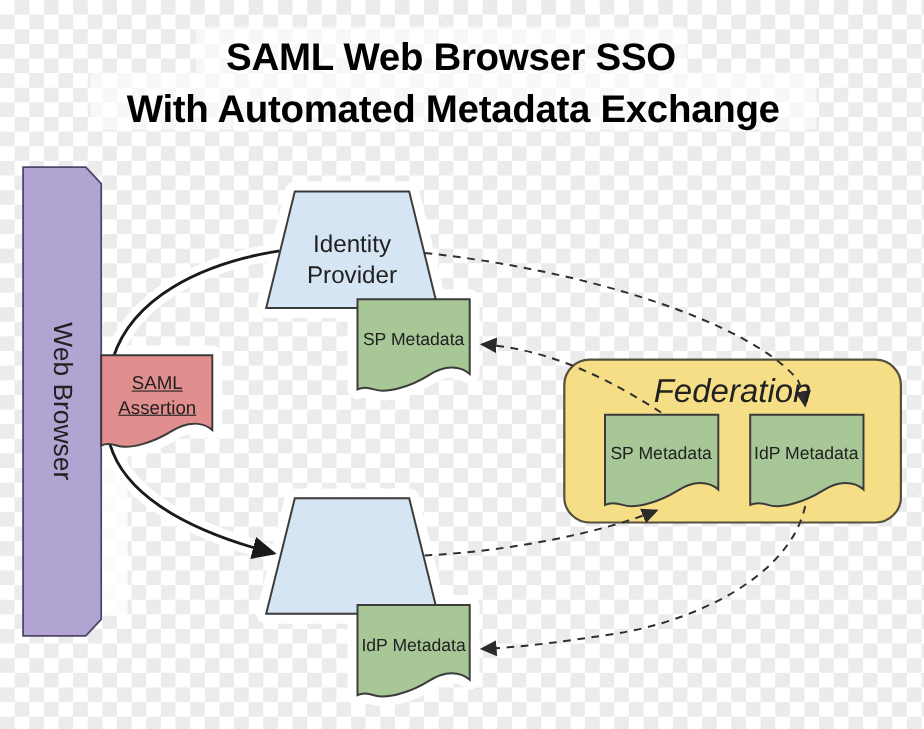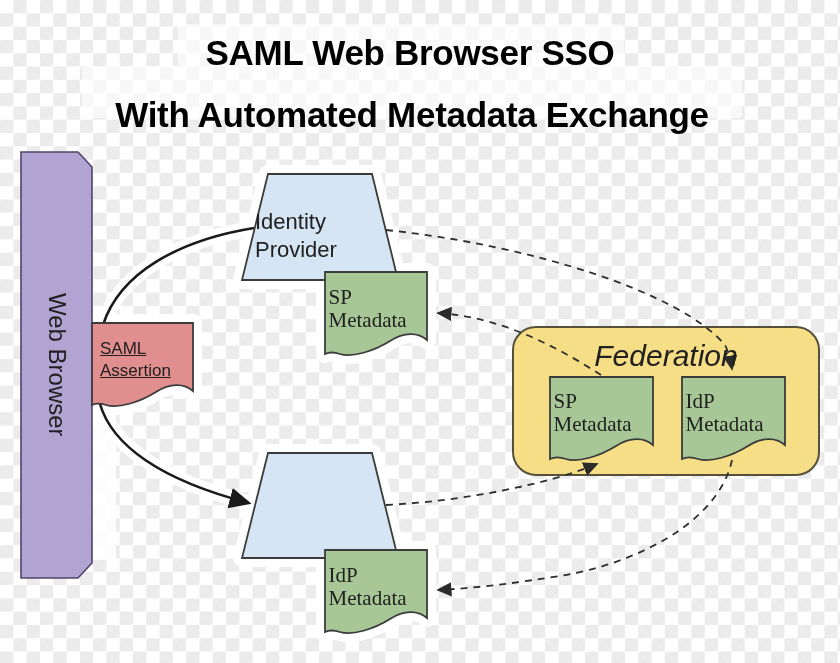--- a/index.html
+++ b/index.html
@@ -13,36 +13,37 @@
       linear-gradient(45deg,#ebebeb 25%,transparent 25%,transparent 75%,#ebebeb 75%),
       linear-gradient(45deg,#ebebeb 25%,transparent 25%,transparent 75%,#ebebeb 75%);
     background-size:26.6px 26.6px;
     background-position:0 0,13.3px 13.3px;
     padding-left:12px;
   }
   .stage svg{position:absolute;left:0;top:0;}
   .label{
     position:absolute;
     transform:translate(-50%,-50%);
+    text-align:center;
     color:#212121;
     line-height:1.2;
     user-select:none;
     white-space:normal;
   }
   .title-line{
     position:absolute;
     transform:translate(-50%,-50%);
     font-size:35px;
     font-weight:700;
     letter-spacing:-0.3px;
     color:#000;
     white-space:nowrap;
   }
   .node-label{font-size:22px;line-height:28px;width:130px;}
-  .doc-label{font-size:21px;line-height:23px;width:95px;font-family:Liberation Serif, serif;}
+  .doc-label{font-size:16px;line-height:23px;width:95px;}
   .saml-label{font-size:17px;line-height:22px;width:86px;}
   .fed-label{font-size:30px;white-space:nowrap;font-style:italic;}
   .browser-label{
     position:absolute;
     left:21px;top:152px;width:71px;height:426px;
     display:flex;align-items:center;justify-content:center;
     writing-mode:vertical-rl;
     font-size:24px;color:#212121;
     white-space:nowrap;
   }
@@ -96,21 +97,21 @@
 
     <g fill="none" stroke="#2f2f2f" stroke-width="1.8" stroke-dasharray="7 6">
       <path d="M 386,230 C 530,245 680,292 725,345 C 729,353 731,362 732,369" marker-end="url(#arrowDash)"></path>
       <path d="M 601,375 C 556,346 500,317 438,313" marker-end="url(#arrowDash)"></path>
       <path d="M 386,505 C 465,501 548,484 597,464" marker-end="url(#arrowDash)"></path>
       <path d="M 732,460 C 718,525 630,565 560,576 C 515,583 478,588 438,590" marker-end="url(#arrowDash)"></path>
     </g>
   </svg>
 
   <div class="title-line" style="left:410px;top:53px;">SAML Web Browser SSO</div>
-  <div class="title-line" style="left:412px;top:100px;margin-top:15px;">With Automated Metadata Exchange</div>
+  <div class="title-line" style="left:412px;top:100px;">With Automated Metadata Exchange</div>
 
   <div class="browser-label">Web Browser</div>
 
   <div class="label saml-label" style="left:143px;top:360px;text-decoration:underline;">SAML Assertion</div>
 
   <div class="label node-label" style="left:320px;top:236px;">Identity Provider</div>
 
 
   <div class="label doc-label" style="left:376px;top:309px;">SP Metadata</div>
 

